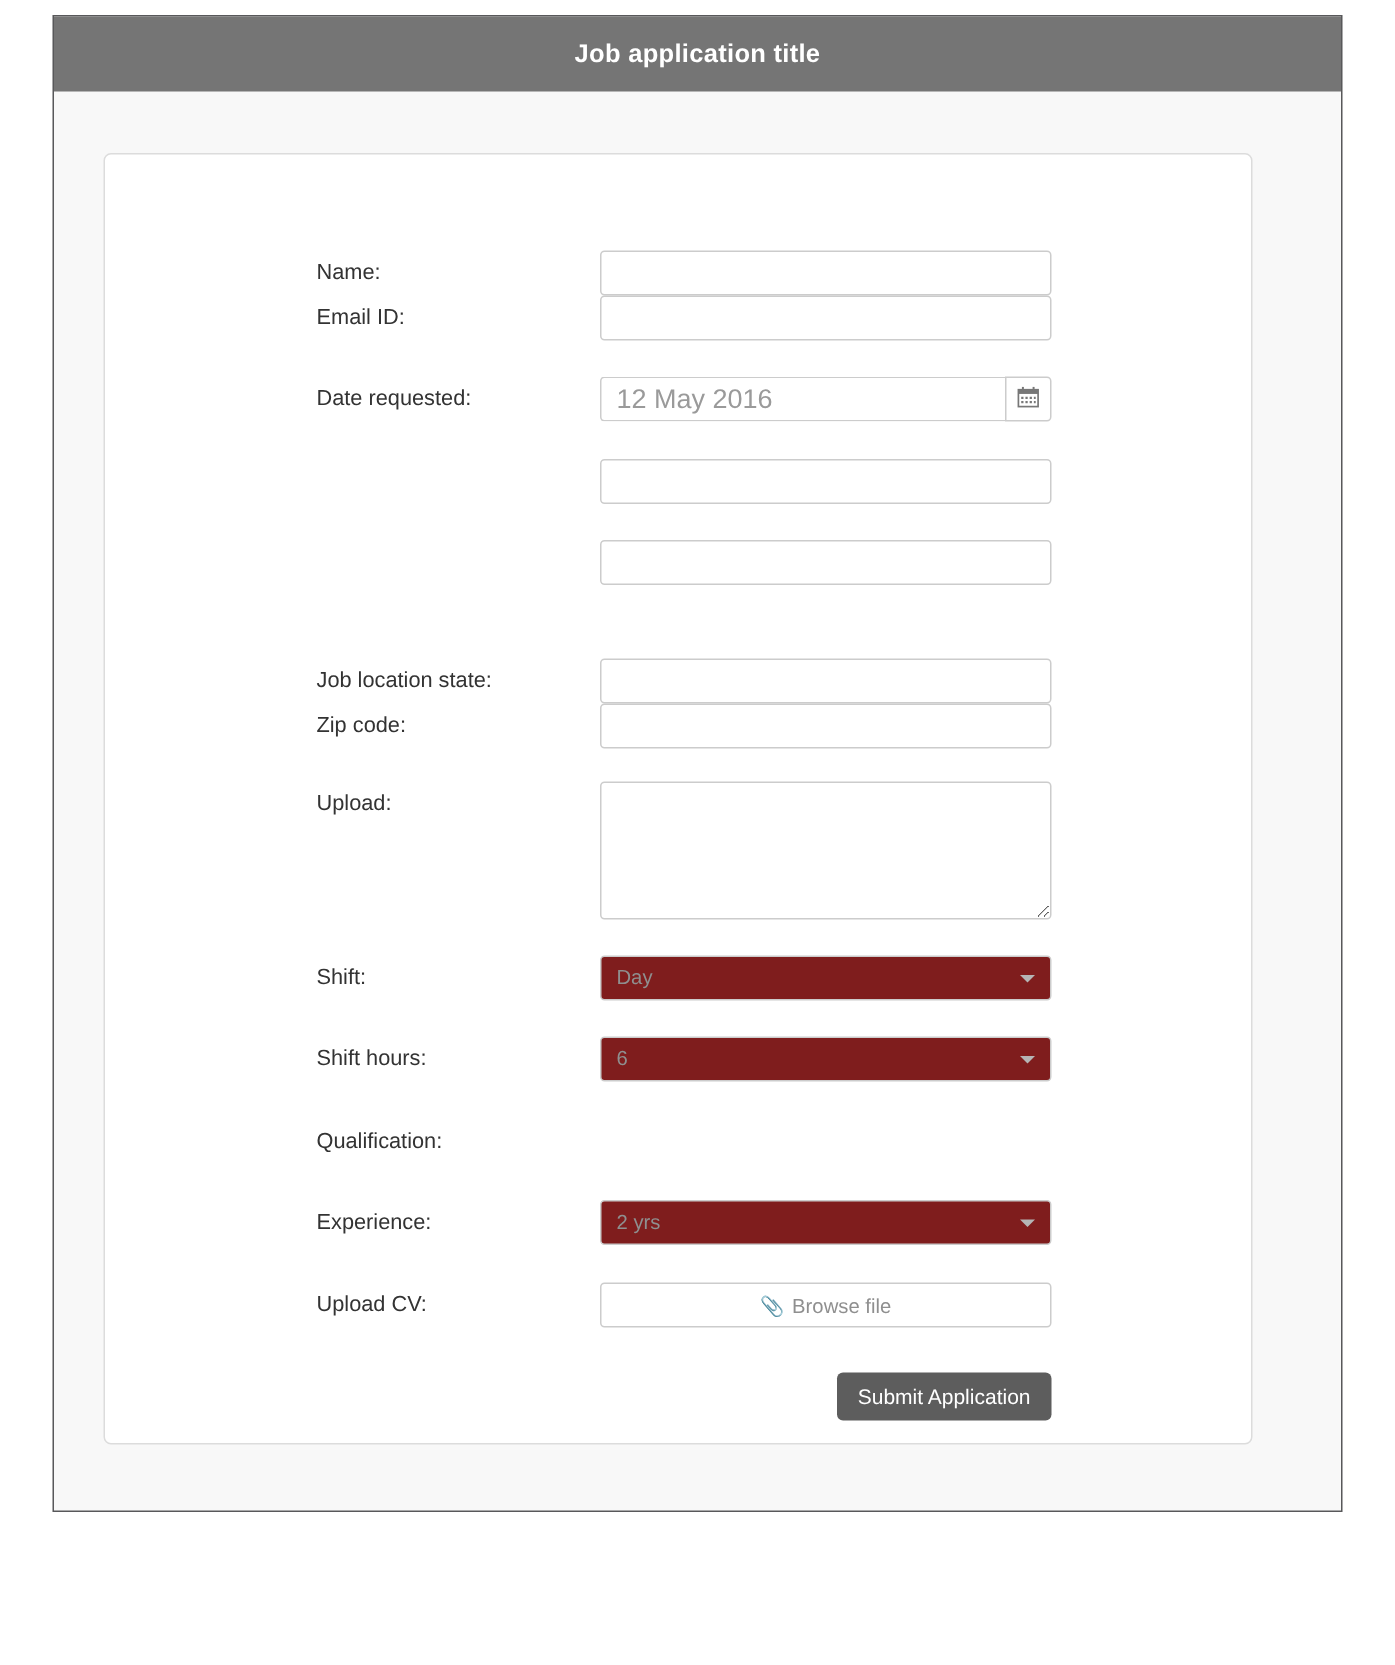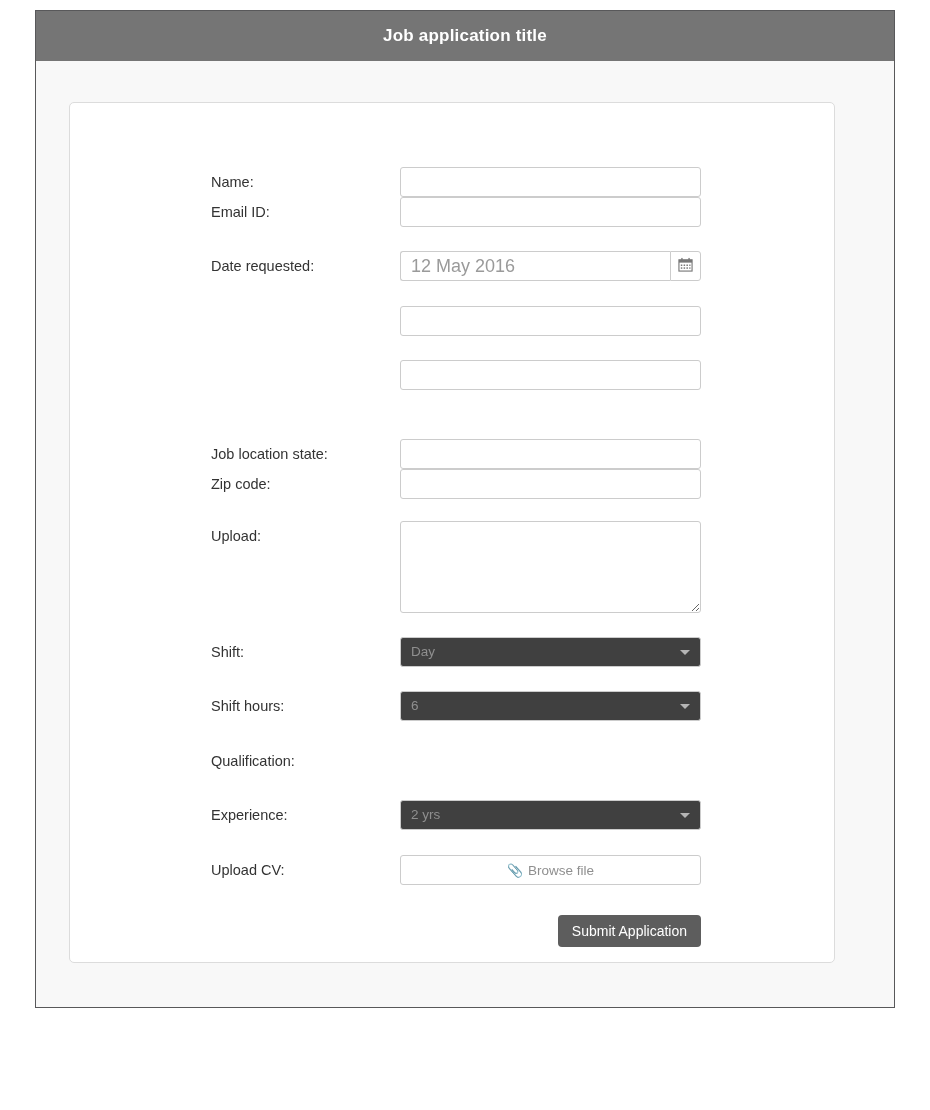--- a/index.html
+++ b/index.html
@@ -146,21 +146,21 @@
     position: relative;
     width: 301px;
     height: 30px;
   }
   .sel {
     width: 301px;
     height: 30px;
     box-sizing: border-box;
     border: 1px solid #cccccc;
     border-radius: 3px;
-    background: #404040;
+    background: #7f1d1d;
     font-family: "Liberation Sans", sans-serif;
     font-size: 13.5px;
     color: #8f8f8f;
     padding: 0 26px 0 10px;
     outline: none;
     -webkit-appearance: none;
     -moz-appearance: none;
     appearance: none;
     line-height: 28px;
   }

